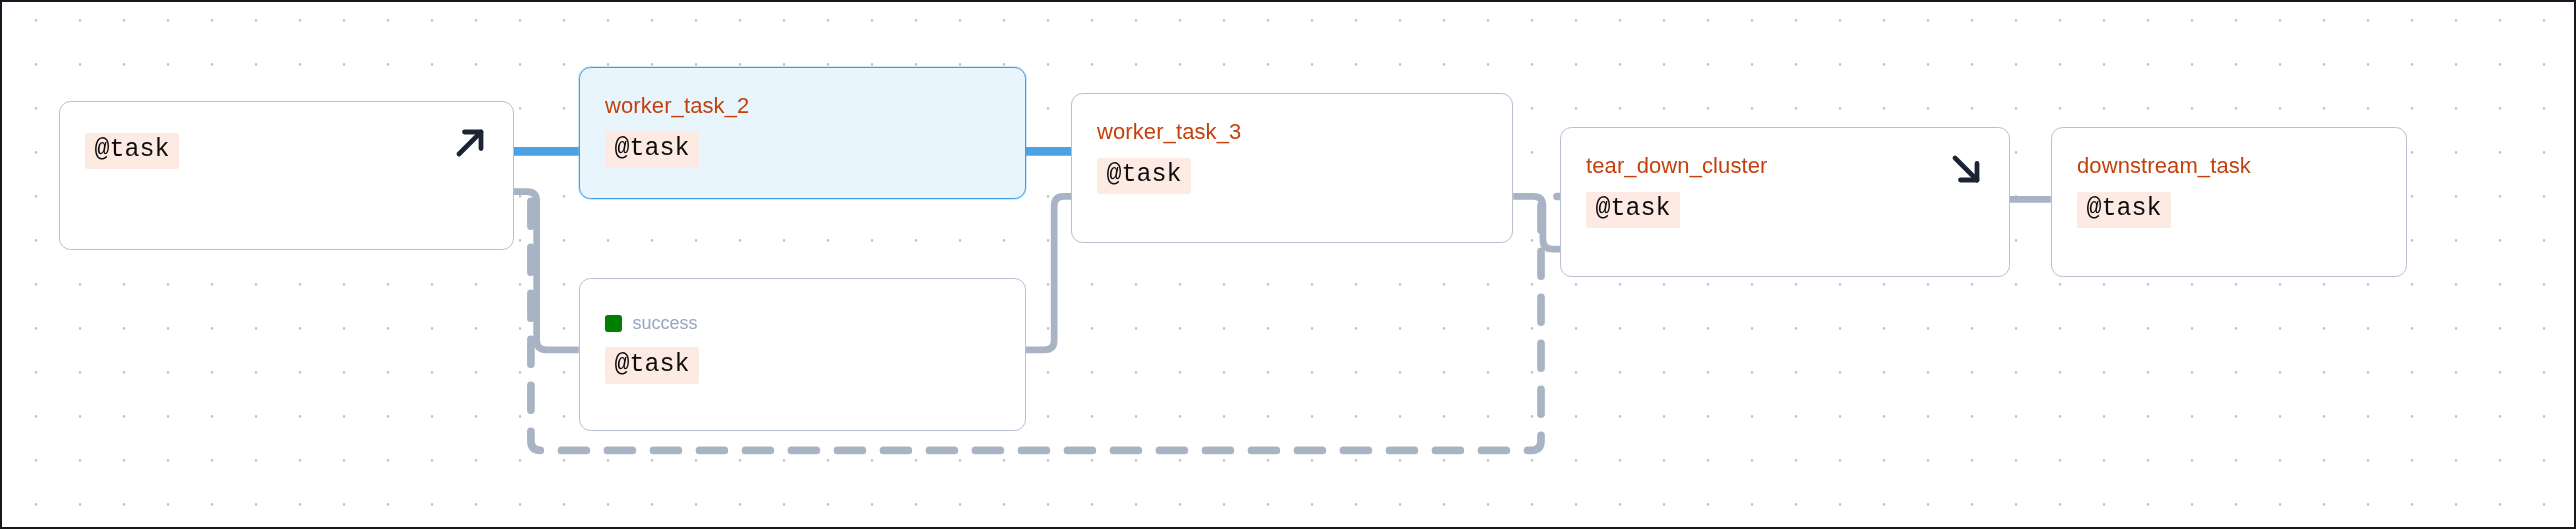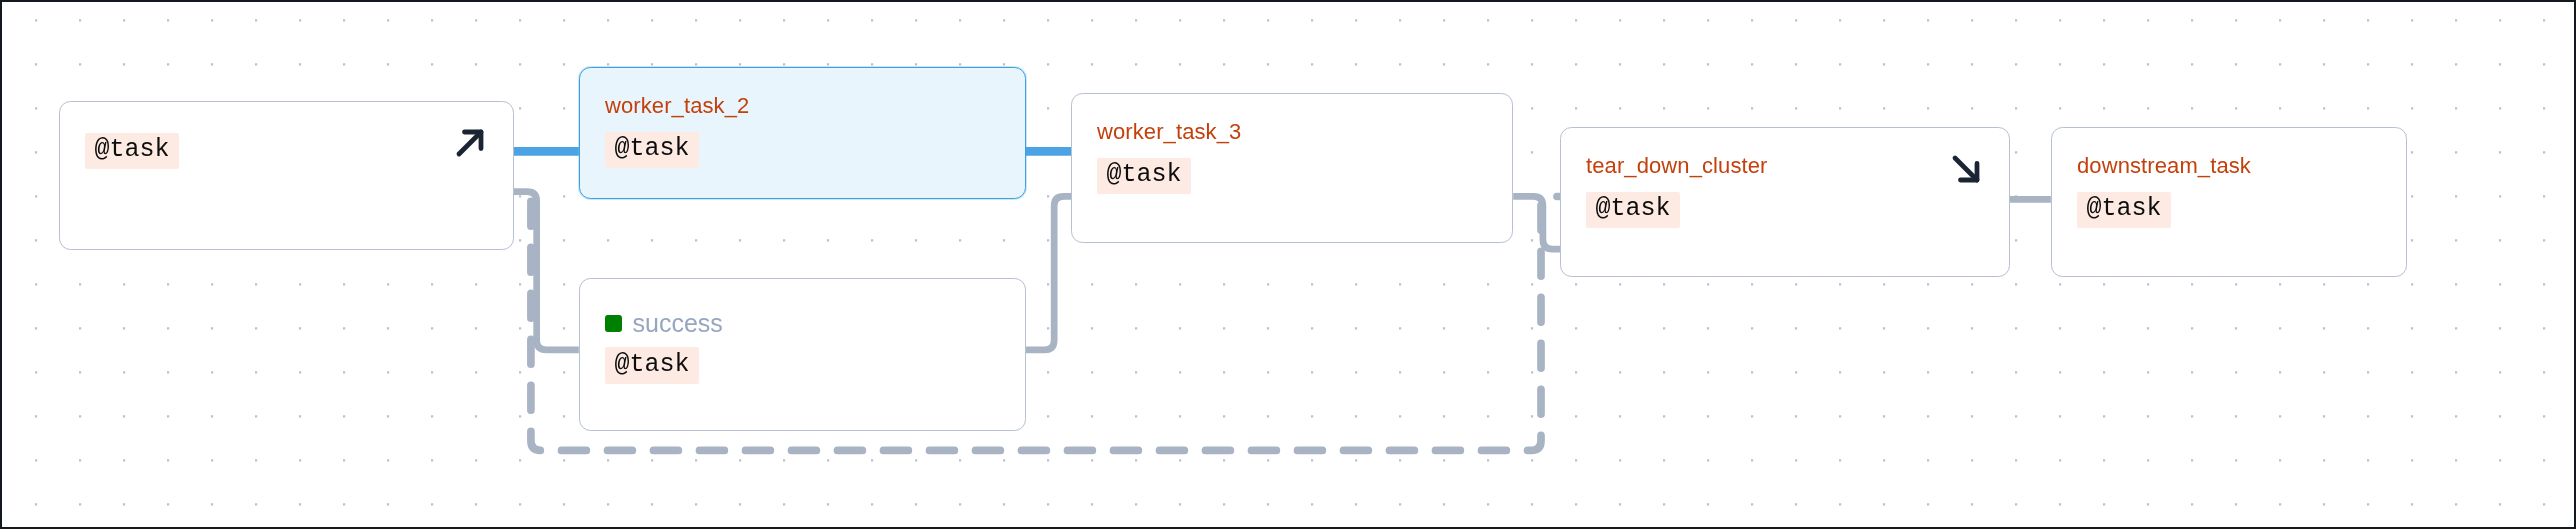--- a/index.html
+++ b/index.html
@@ -73,21 +73,21 @@
   }
   .status-swatch {
     width: 17px;
     height: 17px;
     border-radius: 2.9px;
     background: #008000;
     display: inline-block;
     flex: none;
   }
   .status-label {
-    font-size: 25px;
+    font-size: 18px;
     line-height: 29px;
     color: #97a6c0;
     white-space: nowrap;
   }
   .task-badge {
     display: inline-block;
     margin-top: 9.6px;
     background: #fdeae3;
     color: #0d0d0d;
     border-radius: 2px;

